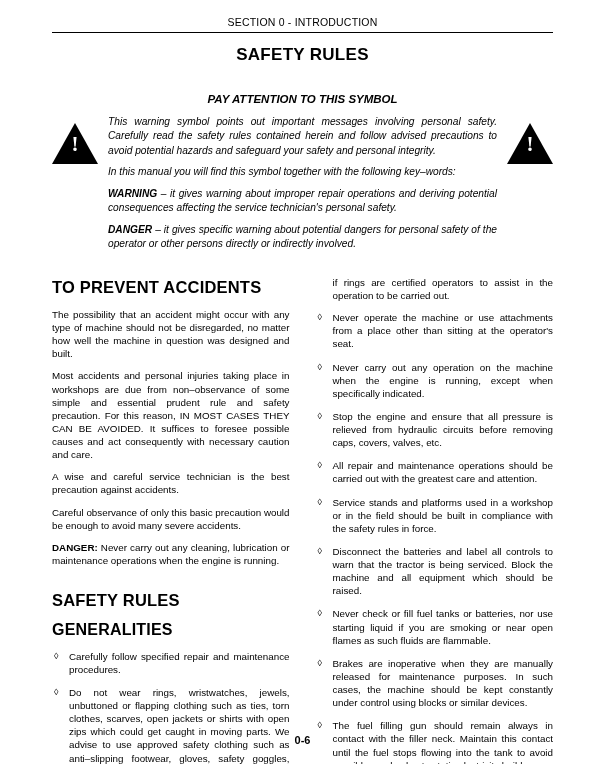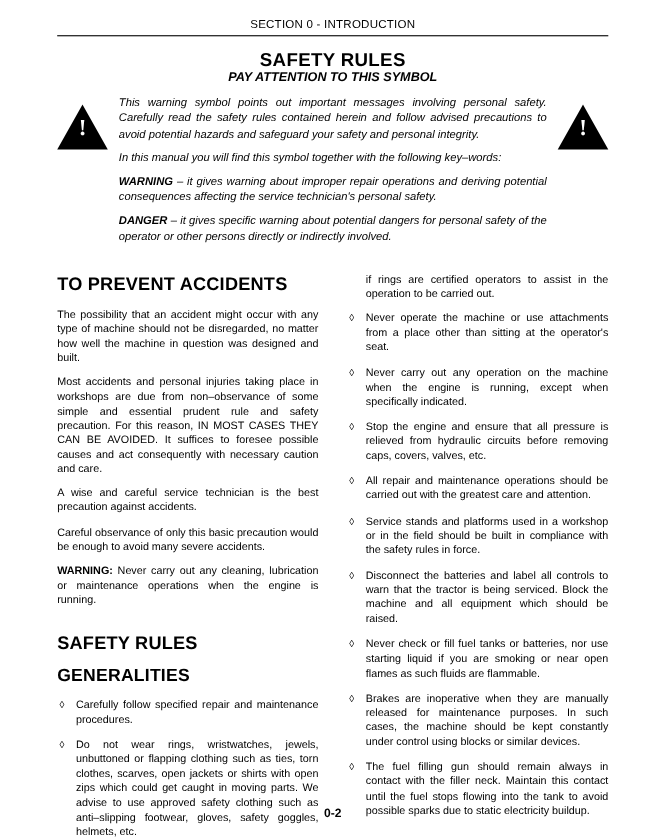--- a/index.html
+++ b/index.html
@@ -37,20 +37,21 @@
     font-weight: bold;
     font-size: 17px;
     letter-spacing: 0.3px;
     margin-top: 12px;
   }
   .symbol-heading {
     text-align: center;
     font-weight: bold;
     font-style: italic;
     font-size: 11.5px;
+    margin-top: 28px;
   }
   .warn-block {
     position: relative;
     margin: 10px 52px 0 52px;
     min-height: 100px;
   }
   .warn-text {
     margin: 0 56px 0 56px;
     font-size: 10.2px;
     font-style: italic;
@@ -178,21 +179,21 @@
   </div>
 
   <div class="columns">
 
     <div class="col">
       <h2 class="section">TO PREVENT ACCIDENTS</h2>
       <p>The possibility that an accident might occur with any type of machine should not be disregarded, no matter how well the machine in question was designed and built.</p>
       <p>Most accidents and personal injuries taking place in workshops are due from non–observance of some simple and essential prudent rule and safety precaution. For this reason, IN MOST CASES THEY CAN BE AVOIDED. It suffices to foresee possible causes and act consequently with necessary caution and care.</p>
       <p>A wise and careful service technician is the best precaution against accidents.</p>
       <p>Careful observance of only this basic precaution would be enough to avoid many severe accidents.</p>
-      <p><span class="strongword">WARNING:</span><span> Never carry out any cleaning, lubrication or maintenance operations when the engine is running.</span></p>
+      <p><span class="strongword">DANGER:</span><span> Never carry out any cleaning, lubrication or maintenance operations when the engine is running.</span></p>
 
       <h2 class="section second">SAFETY RULES</h2>
       <h3 class="sub">GENERALITIES</h3>
 
       <ul class="bullets">
         <li><span class="dia">◊</span><span>Carefully follow specified repair and maintenance procedures.</span></li>
         <li><span class="dia">◊</span><span>Do not wear rings, wristwatches, jewels, unbuttoned or flapping clothing such as ties, torn clothes, scarves, open jackets or shirts with open zips which could get caught in moving parts. We advise to use approved safety clothing such as anti–slipping footwear, gloves, safety goggles, helmets, etc.</span></li>
 
       </ul>
     </div>
@@ -207,15 +208,15 @@
         <li><span class="dia">◊</span><span>Service stands and platforms used in a workshop or in the field should be built in compliance with the safety rules in force.</span></li>
         <li><span class="dia">◊</span><span>Disconnect the batteries and label all controls to warn that the tractor is being serviced. Block the machine and all equipment which should be raised.</span></li>
         <li><span class="dia">◊</span><span>Never check or fill fuel tanks or batteries, nor use starting liquid if you are smoking or near open flames as such fluids are flammable.</span></li>
         <li><span class="dia">◊</span><span>Brakes are inoperative when they are manually released for maintenance purposes. In such cases, the machine should be kept constantly under control using blocks or similar devices.</span></li>
         <li><span class="dia">◊</span><span>The fuel filling gun should remain always in contact with the filler neck. Maintain this contact until the fuel stops flowing into the tank to avoid possible sparks due to static electricity buildup.</span></li>
       </ul>
     </div>
 
   </div>
 
-  <div class="footer">0-2</div>
+  <div class="footer">0-6</div>
 
 </div>
 
 </body></html>

